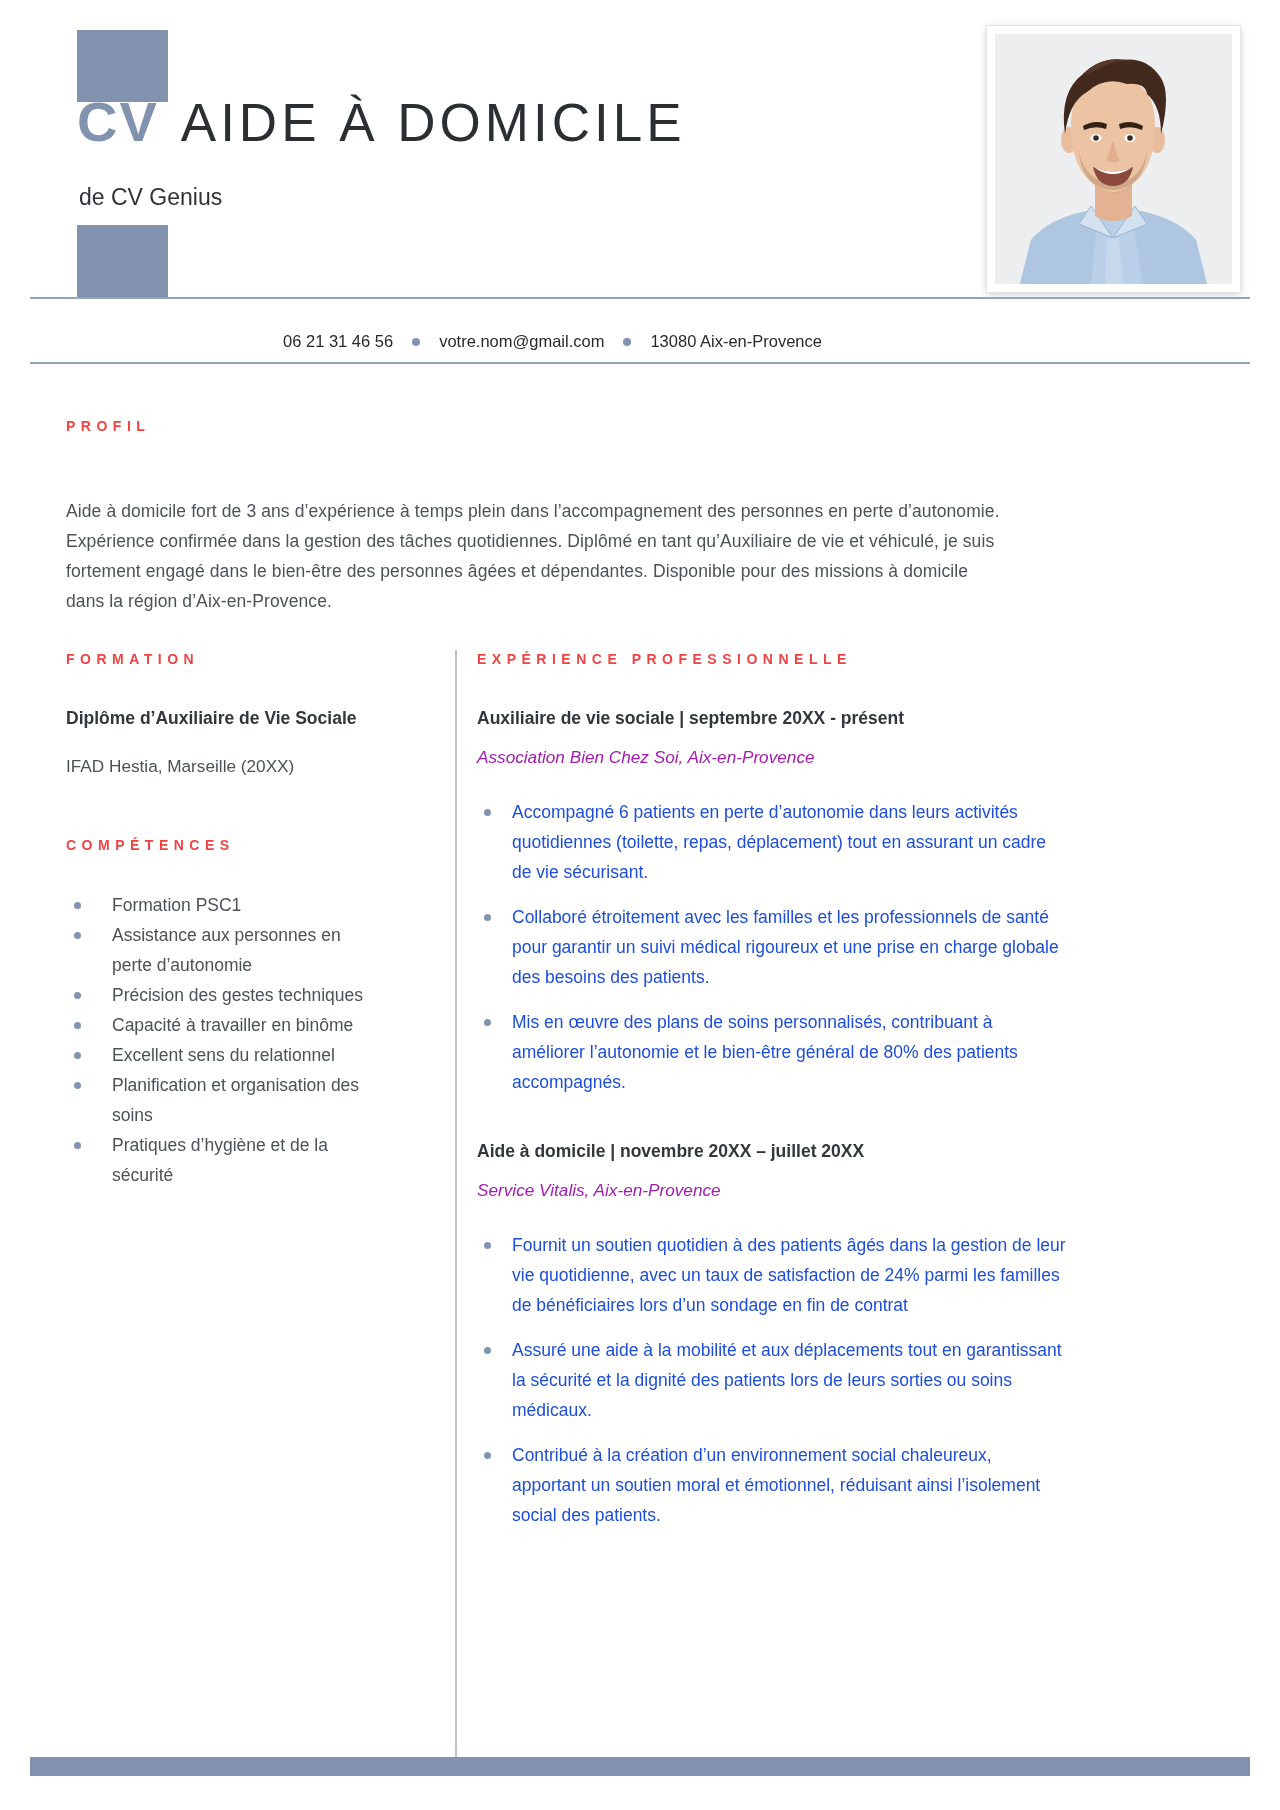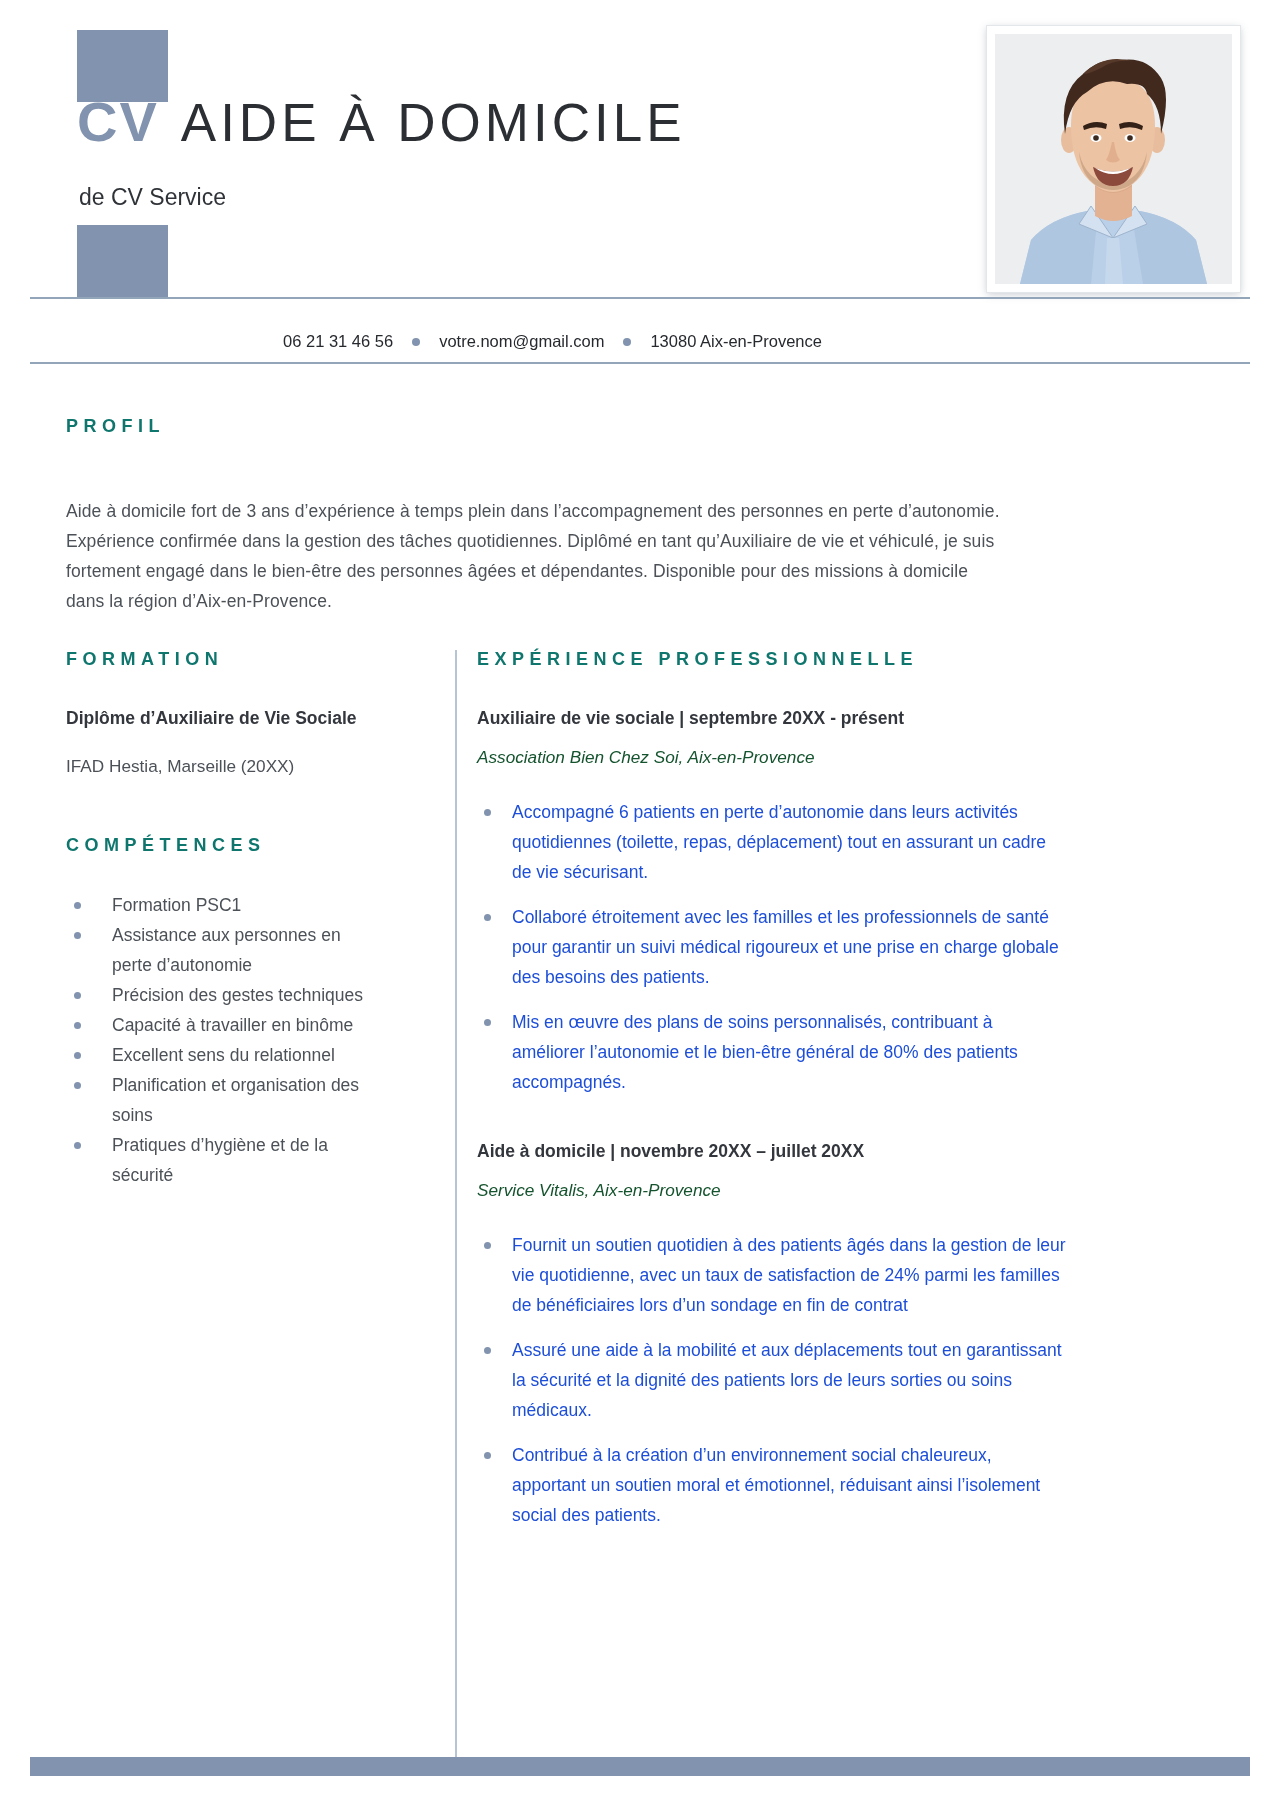--- a/index.html
+++ b/index.html
@@ -27,21 +27,21 @@
   .line1{top:297px;}
   .line2{top:362px;}
   .contact{
     position:absolute;left:30px;top:332px;width:1045px;
     display:flex;justify-content:center;align-items:center;gap:19px;
     font-size:16.5px;color:#26292e;
   }
   .dot{width:8px;height:8px;border-radius:50%;background:#8193ae;flex:0 0 auto;}
   
   .sec-h{
-    font-size:18px;font-weight:bold;letter-spacing:5.5px;color:#0f766e;
+    font-size:14px;font-weight:bold;letter-spacing:5.5px;color:#ef4444;
     margin:0 0 34px 0;line-height:22px;white-space:nowrap;
   }
   
   .profil-h{position:absolute;left:66px;top:415px;margin:0;}
   .profil-p{
     position:absolute;left:66px;top:478px;width:945px;
     font-size:17.5px;line-height:30px;color:#4c5158;letter-spacing:0.1px;
   }
   
   .vline{position:absolute;left:455px;top:650px;width:2px;height:1107px;background:#b7c4d4;}
@@ -52,21 +52,21 @@
   .comp-h{margin-top:54px;}
   ul.skills{list-style:none;margin:28px 0 0 0;padding:0;}
   ul.skills li{
     position:relative;padding-left:46px;margin:0;max-width:272px;
     font-size:17.5px;line-height:30px;color:#4c5158;
   }
   ul.skills li::before{
     content:"";position:absolute;left:8px;top:12px;width:7px;height:7px;border-radius:50%;background:#8193ae;
   }
   .job-title{font-size:17.5px;font-weight:bold;color:#33373d;margin:0 0 11px 0;line-height:28px;}
-  .job-org{font-size:17.2px;font-style:italic;color:#14532d;margin:0 0 26px 0;line-height:28px;}
+  .job-org{font-size:17.2px;font-style:italic;color:#a21caf;margin:0 0 26px 0;line-height:28px;}
   ul.job-bullets{list-style:none;margin:0 0 40px 0;padding:0;}
   ul.job-bullets li{
     position:relative;padding-left:35px;margin:0 0 15px 0;max-width:555px;
     font-size:17.5px;line-height:30px;color:#1d4ed8;
   }
   ul.job-bullets li::before{
     content:"";position:absolute;left:7px;top:12px;width:7px;height:7px;border-radius:50%;background:#8193ae;
   }
   .job2{margin-top:34px;}
   
@@ -75,21 +75,21 @@
 </head>
 <body>
 
 <div class="page">
 
   <div class="sq sq1"></div>
   <div class="brand">
     <span class="cv">CV</span>
     <span class="title">AIDE À DOMICILE</span>
   </div>
-  <div class="subtitle">de CV Service</div>
+  <div class="subtitle">de CV Genius</div>
   <div class="sq sq2"></div>
 
   <div class="photo">
     <svg width="237" height="250" viewBox="0 0 237 250">
       <rect x="0" y="0" width="237" height="250" fill="#eef0f2"></rect>
       <rect x="0" y="0" width="237" height="250" fill="#e8ebee" opacity="0.35"></rect>
 
       <path d="M25,250 L36,206 Q55,184 92,177 L145,177 Q182,184 201,206 L212,250 Z" fill="#bad0e8"></path>
       <path d="M25,250 L36,206 Q55,184 92,177 L103,177 L96,250 Z" fill="#aec6e0"></path>
       <path d="M212,250 L201,206 Q182,184 145,177 L136,177 L148,250 Z" fill="#aec6e0"></path>

